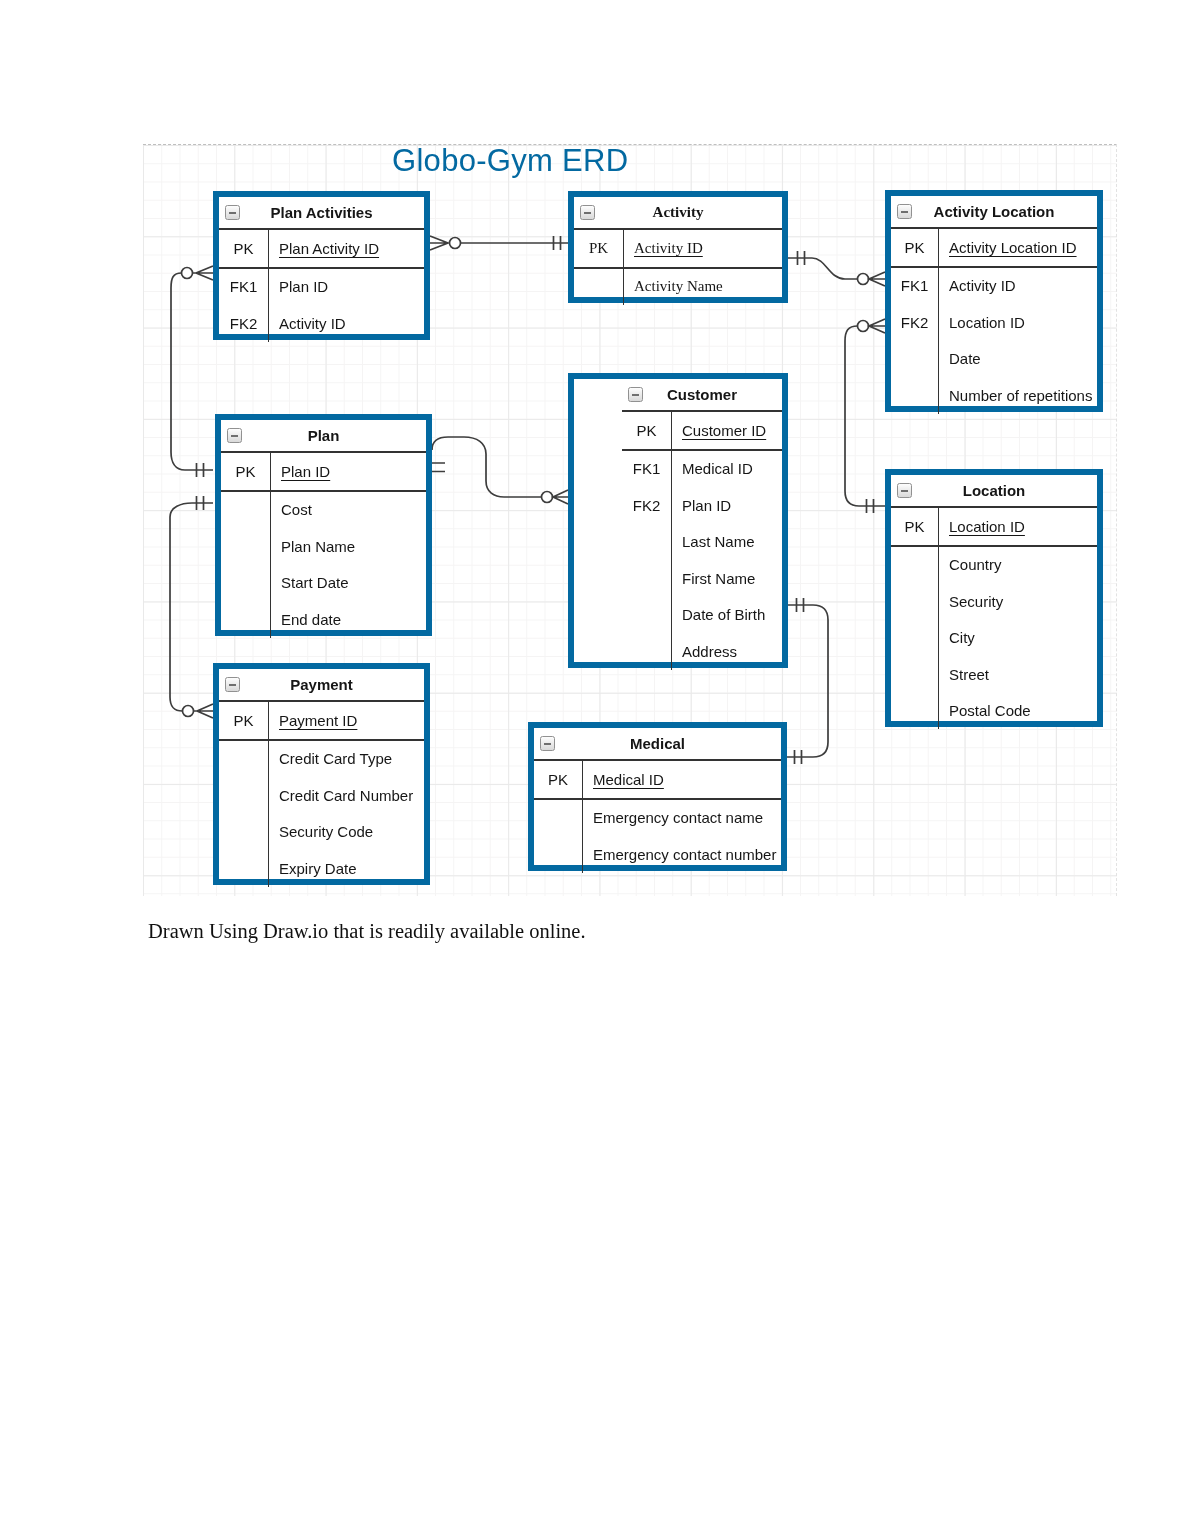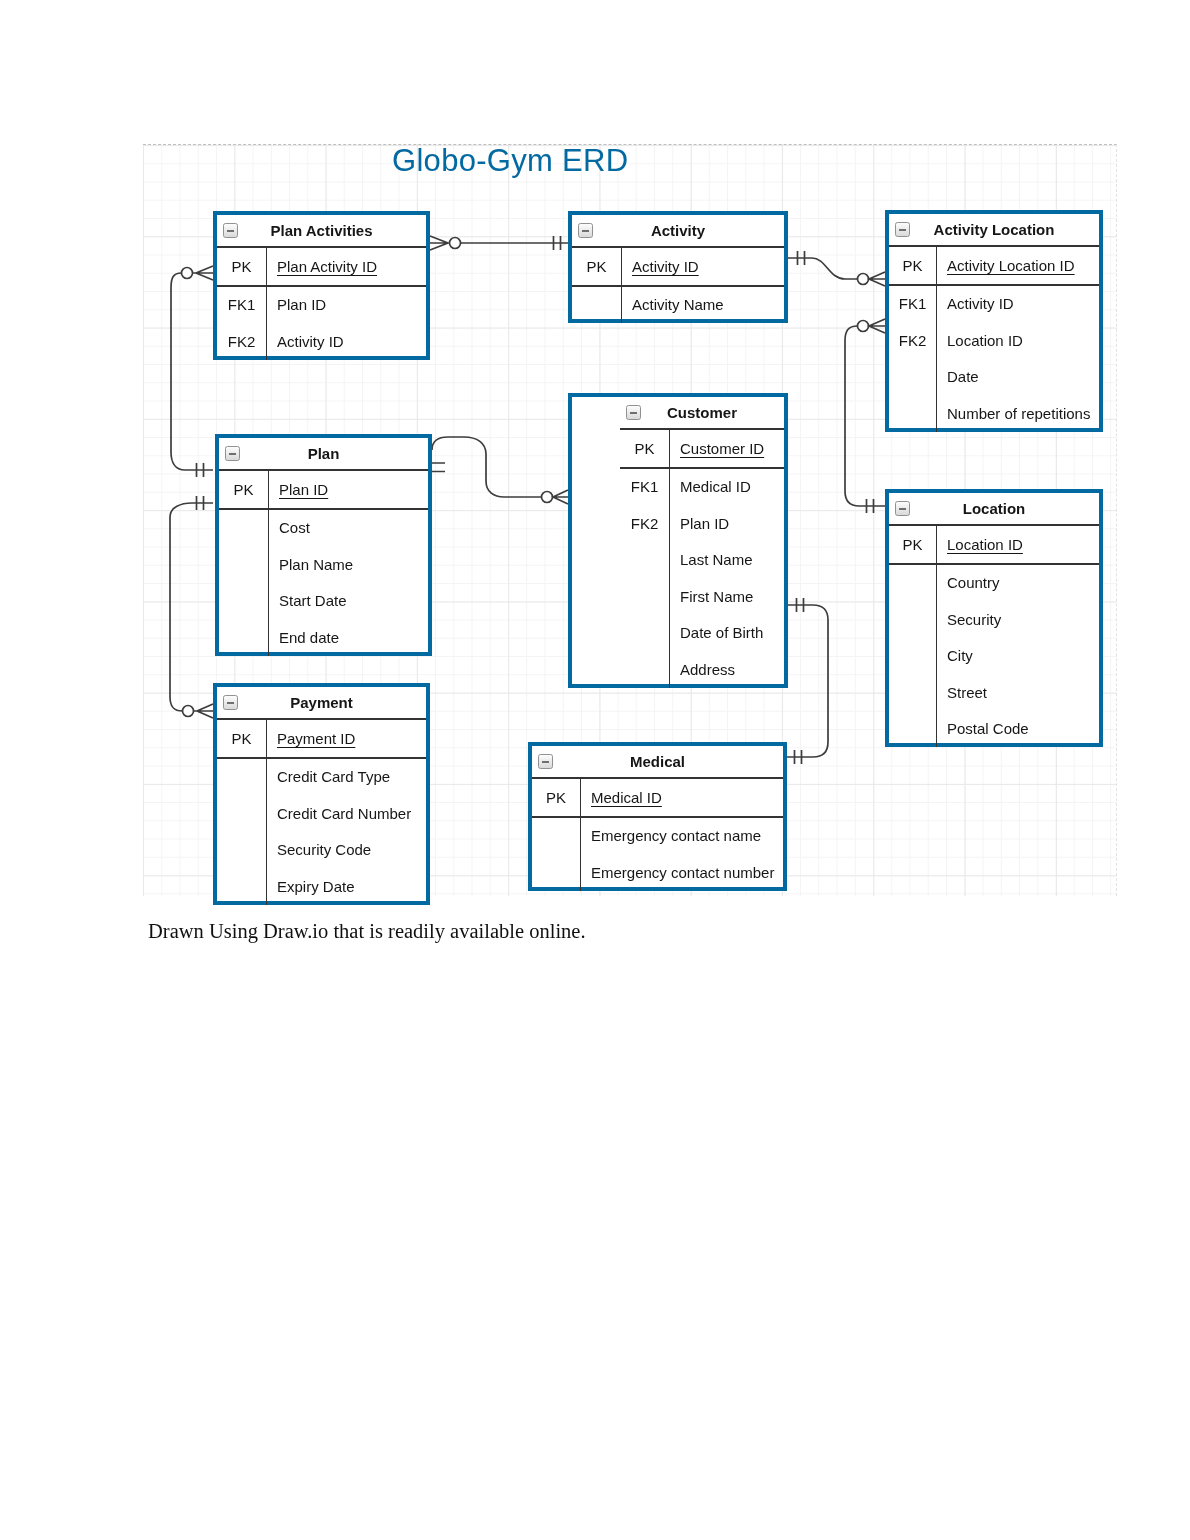--- a/index.html
+++ b/index.html
@@ -21,22 +21,22 @@
   }
   .diagram-title {
     position:absolute; left:392px; top:141px; height:40px; line-height:40px;
     font-size:31px; color:#0369a1; letter-spacing:0.3px; white-space:nowrap;
   }
   svg.edges { position:absolute; left:0; top:0; pointer-events:none; }
   svg.edges path { fill:none; stroke:#3d3d3d; stroke-width:1.7; }
   svg.edges circle { fill:#ffffff; stroke:#3d3d3d; stroke-width:1.7; }
 
   .entity {
-    position:absolute; background:#ffffff; border:4px solid #0369a1;
-    box-sizing:border-box; color:#161616;margin-top:20px;
+    position:absolute; background:#ffffff; border:6px solid #0369a1;
+    box-sizing:border-box; color:#161616;
   }
   .entity-title {
     position:relative; height:33px; border-bottom:2px solid #333333;
     display:flex; align-items:center; justify-content:center;
     font-weight:bold; font-size:15px; box-sizing:border-box; white-space:nowrap;
   }
   .collapse-icon {
     position:absolute; left:6px; top:8px; width:15px; height:15px;
     border:1px solid #919191; border-radius:2.5px;
     background:linear-gradient(#fdfdfd,#d9d9d9); box-sizing:border-box;
@@ -134,21 +134,21 @@
         </div>
         <div class="row">
           <div class="key" style="width: 50px;">FK1</div>
           <div class="attr">Plan ID</div>
         </div>
         <div class="row">
           <div class="key" style="width: 50px;">FK2</div>
           <div class="attr">Activity ID</div>
         </div>
       </div>
-      <div class="entity" style="left: 568px; top: 191px; width: 220px; height: 112px;">
+      <div class="entity" style="left: 568px; top: 191px; width: 220px; height: 112px; font-family: Liberation Serif, serif;">
         <div class="entity-title">
           <span class="collapse-icon"></span>
           <span>Activity</span>
         </div>
         <div class="row pk-sep">
           <div class="key" style="width: 50px;">PK</div>
           <div class="attr u">Activity ID</div>
         </div>
         <div class="row">
           <div class="key" style="width: 50px;"></div>

